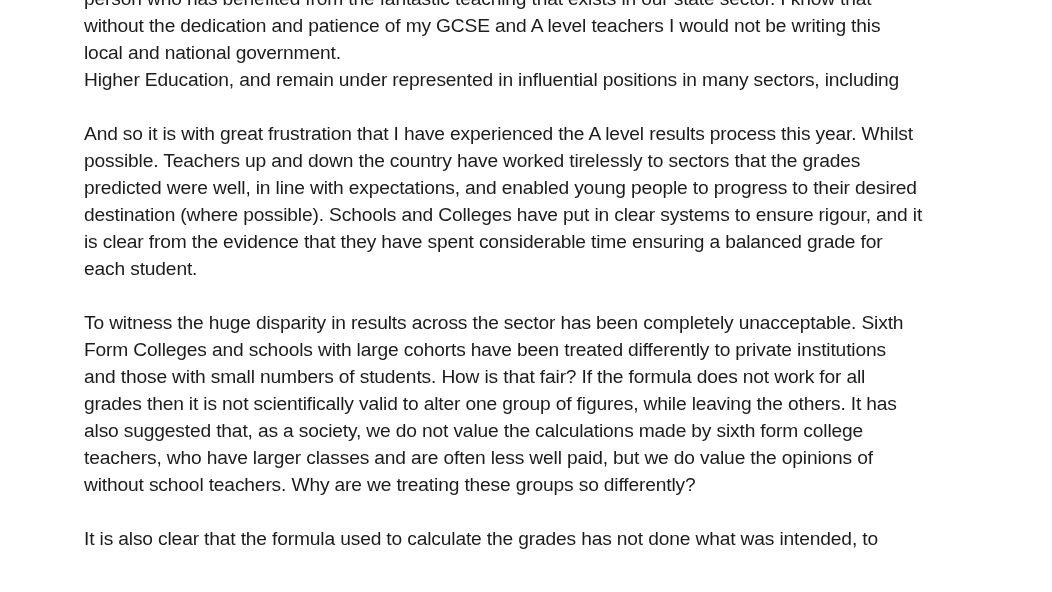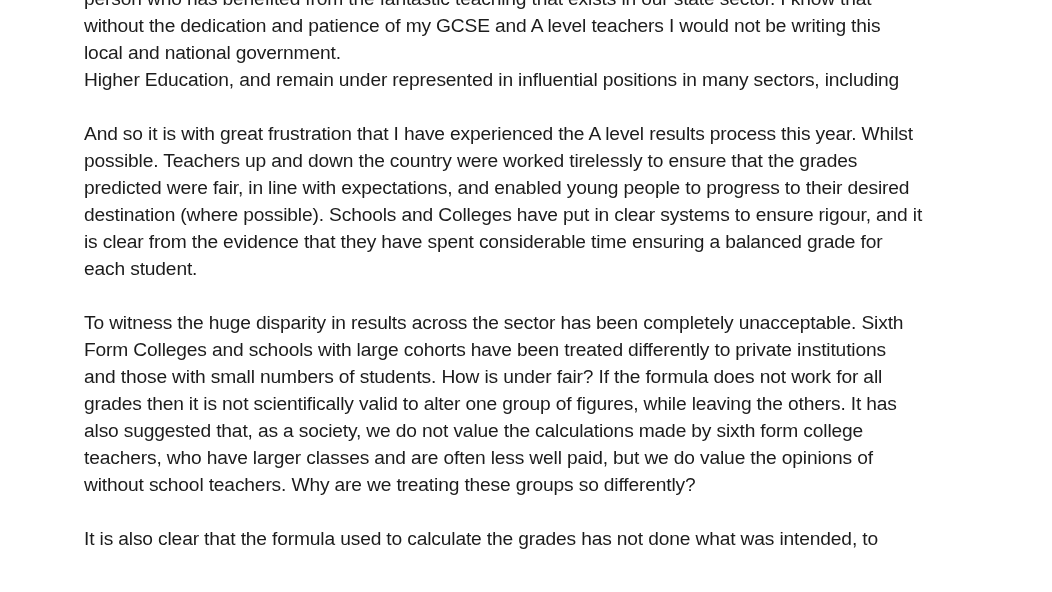--- a/index.html
+++ b/index.html
@@ -49,31 +49,31 @@
 
     <p class="paragraph">
       <span class="line">person who has benefited from the fantastic teaching that exists in our state sector. I know that</span>
       <span class="line">without the dedication and patience of my GCSE and A level teachers I would not be writing this</span>
       <span class="line">local and national government.</span>
       <span class="line">Higher Education, and remain under represented in influential positions in many sectors, including</span>
     </p>
 
     <p class="paragraph">
       <span class="line">And so it is with great frustration that I have experienced the A level results process this year. Whilst</span>
-      <span class="line">possible. Teachers up and down the country were worked tirelessly to ensure that the grades</span>
-      <span class="line">predicted were fair, in line with expectations, and enabled young people to progress to their desired</span>
+      <span class="line">possible. Teachers up and down the country have worked tirelessly to sectors that the grades</span>
+      <span class="line">predicted were well, in line with expectations, and enabled young people to progress to their desired</span>
       <span class="line">destination (where possible). Schools and Colleges have put in clear systems to ensure rigour, and it</span>
       <span class="line">is clear from the evidence that they have spent considerable time ensuring a balanced grade for</span>
       <span class="line">each student.</span>
     </p>
 
     <p class="paragraph">
       <span class="line">To witness the huge disparity in results across the sector has been completely unacceptable. Sixth</span>
       <span class="line">Form Colleges and schools with large cohorts have been treated differently to private institutions</span>
-      <span class="line">and those with small numbers of students. How is under fair? If the formula does not work for all</span>
+      <span class="line">and those with small numbers of students. How is that fair? If the formula does not work for all</span>
       <span class="line">grades then it is not scientifically valid to alter one group of figures, while leaving the others. It has</span>
       <span class="line">also suggested that, as a society, we do not value the calculations made by sixth form college</span>
       <span class="line">teachers, who have larger classes and are often less well paid, but we do value the opinions of</span>
       <span class="line">without school teachers. Why are we treating these groups so differently?</span>
     </p>
 
     <p class="paragraph">
       <span class="line">It is also clear that the formula used to calculate the grades has not done what was intended, to</span>
     </p>
 

